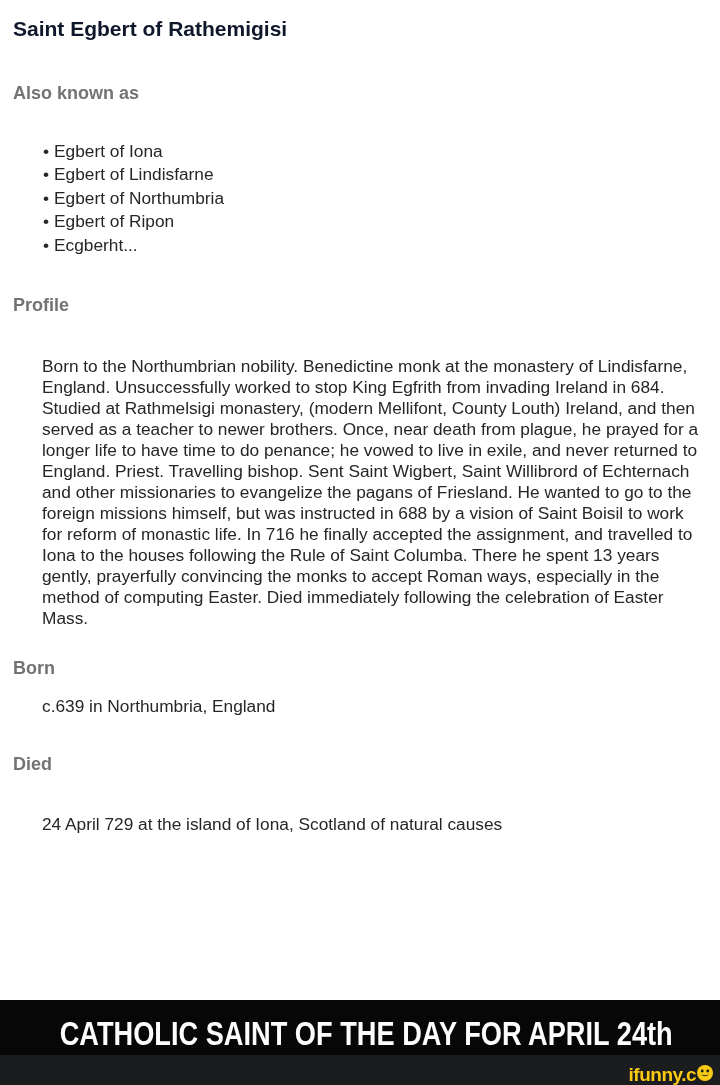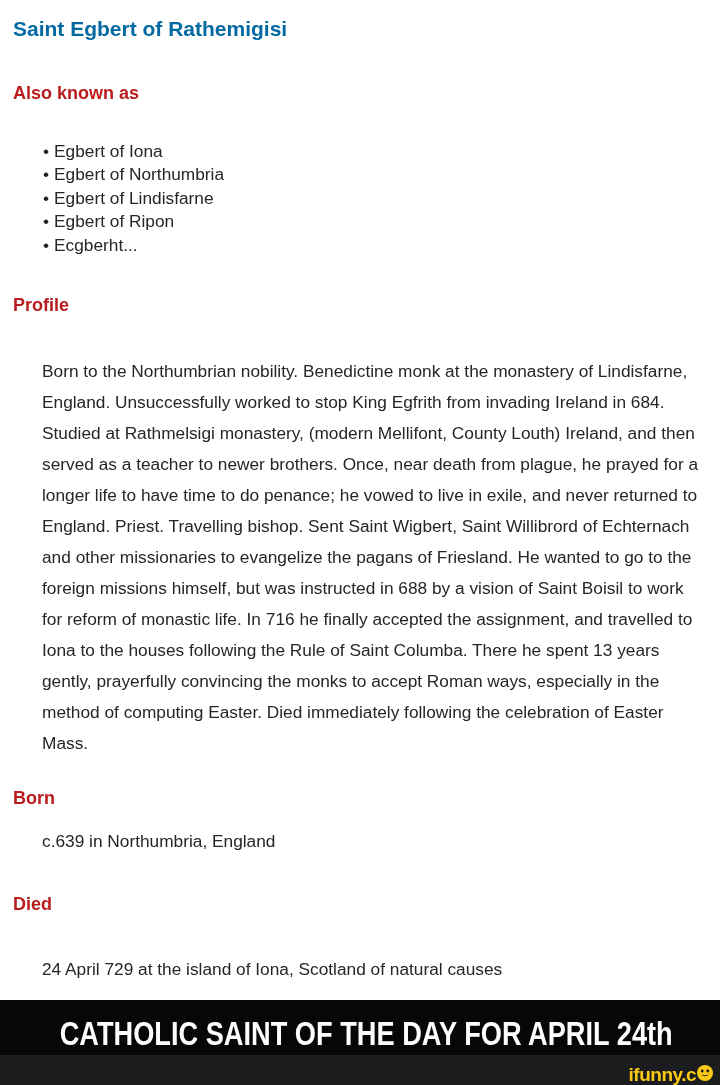--- a/index.html
+++ b/index.html
@@ -12,47 +12,47 @@
     overflow: hidden;
     font-family: "Liberation Sans", sans-serif;
     color: #262626;
   }
   .content { position: absolute; top: 0; left: 0; right: 0; }
   h1.page-title {
     margin: 16px 13px 0 13px;
     font-size: 21px;
     line-height: 26px;
     font-weight: bold;
-    color: #0369a1;
+    color: #0f172a;
   }
   h2.section-heading {
     margin-left: 13px;
     font-size: 18px;
     line-height: 22px;
     font-weight: bold;
-    color: #b91c1c;
+    color: #737373;
   }
   .h-aka     { margin-top: 40px; }
   .h-profile { margin-top: 37px; }
   .h-born    { margin-top: 28px; }
   .h-died    { margin-top: 36px; }
   ul.aka-list {
     list-style: none;
     margin-top: 36px;
     margin-left: 43px;
     font-size: 17.3px;
     line-height: 23.4px;
     color: #262626;
   }
   ul.aka-list li .bullet { margin-right: 5px; }
   p.body-text {
     margin-left: 42px;
     margin-right: 13px;
     font-size: 17.3px;
-    line-height: 31px;
+    line-height: 21px;
     color: #262626;
   }
   .p-profile { margin-top: 40px; }
   .p-born    { margin-top: 17px; }
   .p-died    { margin-top: 39px; }
   .link-row {
     margin-top: 27px;
     margin-left: 42px;
     margin-right: 13px;
     text-align: center;
@@ -114,24 +114,24 @@
 
     <h1 class="page-title">Saint Egbert of Rathemigisi</h1>
 
     <h2 class="section-heading h-aka">Also known as</h2>
 
     <ul class="aka-list">
       <li>
         <span class="bullet">•</span><span>Egbert of Iona</span>
       </li>
       <li>
-        <span class="bullet">•</span><span>Egbert of Northumbria</span>
+        <span class="bullet">•</span><span>Egbert of Lindisfarne</span>
       </li>
       <li>
-        <span class="bullet">•</span><span>Egbert of Lindisfarne</span>
+        <span class="bullet">•</span><span>Egbert of Northumbria</span>
       </li>
       <li>
         <span class="bullet">•</span><span>Egbert of Ripon</span>
       </li>
       <li>
         <span class="bullet">•</span><span>Ecgberht...</span>
       </li>
     </ul>
 
     <h2 class="section-heading h-profile">Profile</h2>

